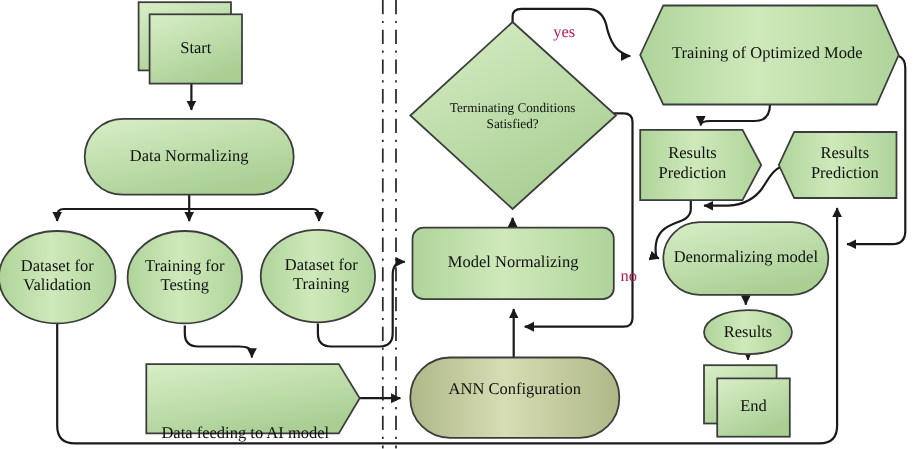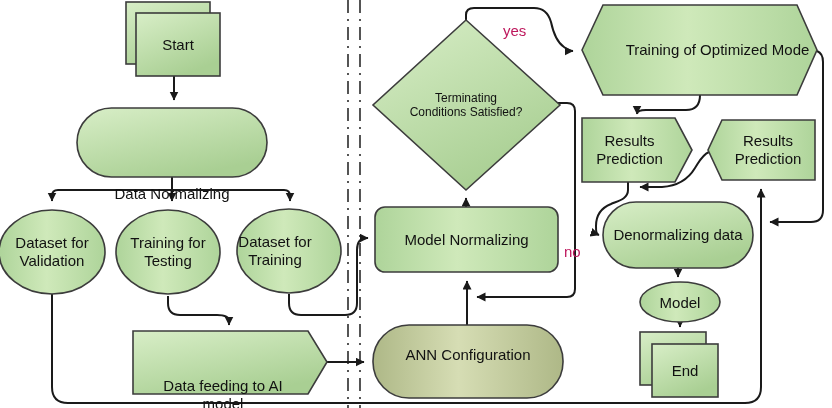--- a/index.html
+++ b/index.html
@@ -1,20 +1,20 @@
 <!DOCTYPE html>
 <html><head>
 <meta charset="utf-8">
 <style>
   html,body{margin:0;padding:0;background:#ffffff;}
   #stage{
     position:relative;
     width:832px;height:408px;
     background:#ffffff;
-    font-family:Liberation Sans, sans-serif;
+    font-family:Liberation Serif, serif;
     overflow:hidden;
   }
   #wires{position:absolute;left:0;top:0;width:832px;height:408px;}
   .lbl{
     position:absolute;
     display:flex;align-items:center;justify-content:center;
     text-align:center;
     color:#111;
     font-size:15px;line-height:1.18;
     pointer-events:none;
@@ -108,45 +108,45 @@
 
       <ellipse cx="680" cy="302" rx="40" ry="20" fill="url(#gGreenH)"></ellipse>
 
       <rect x="640" y="332" width="66" height="53" fill="url(#gGreen)"></rect>
       <rect x="652" y="344" width="66" height="53" fill="url(#gGreen)"></rect>
     </g>
   </svg>
 
   <div class="lbl" style="left:136px;top:13px;width:84px;height:63px;">Start</div>
 
-  <div class="lbl" style="left:77px;top:108px;width:190px;height:82px;margin-top:45px;">Data Normalizing</div>
+  <div class="lbl" style="left:77px;top:108px;width:190px;height:70px;">Data Normalizing</div>
 
   <div class="lbl" style="left:2px;top:210px;width:100px;height:84px;">Dataset for Validation</div>
 
   <div class="lbl" style="left:118px;top:210px;width:100px;height:84px;">Training for Testing</div>
 
-  <div class="lbl" style="left:225px;top:209px;width:100px;height:84px;">Dataset for Training</div>
+  <div class="lbl" style="left:242px;top:209px;width:100px;height:84px;">Dataset for Training</div>
 
   <div class="lbl" style="left:143px;top:331px;width:160px;height:63px;margin-top:32px;">Data feeding to AI model</div>
 
   <div class="lbl small" style="left:406px;top:60px;width:120px;height:90px;">Terminating Conditions Satisfied?</div>
 
   <div class="lbl" style="left:375px;top:207px;width:183px;height:65px;">Model Normalizing</div>
 
   <div class="lbl" style="left:373px;top:325px;width:190px;height:59px;">ANN Configuration</div>
 
-  <div class="lbl" style="left:604px;top:5px;width:227px;height:90px;text-align:right;">Training of Optimized Mode</div>
+  <div class="lbl" style="left:584px;top:5px;width:227px;height:90px;text-align:right;">Training of Optimized Mode</div>
 
   <div class="lbl" style="left:582px;top:118px;width:95px;height:64px;">Results Prediction</div>
 
   <div class="lbl" style="left:720px;top:120px;width:96px;height:60px;">Results Prediction</div>
 
-  <div class="lbl" style="left:603px;top:202px;width:150px;height:66px;">Denormalizing data</div>
+  <div class="lbl" style="left:603px;top:202px;width:150px;height:66px;">Denormalizing model</div>
 
-  <div class="lbl" style="left:640px;top:283px;width:80px;height:39px;">Model</div>
+  <div class="lbl" style="left:640px;top:283px;width:80px;height:39px;">Results</div>
 
   <div class="lbl" style="left:652px;top:344px;width:66px;height:53px;">End</div>
 
   <div class="edge-lbl" style="left:503px;top:22px;">yes</div>
 
   <div class="edge-lbl" style="left:564px;top:243px;">no</div>
 
 </div>
 
 </body></html>

